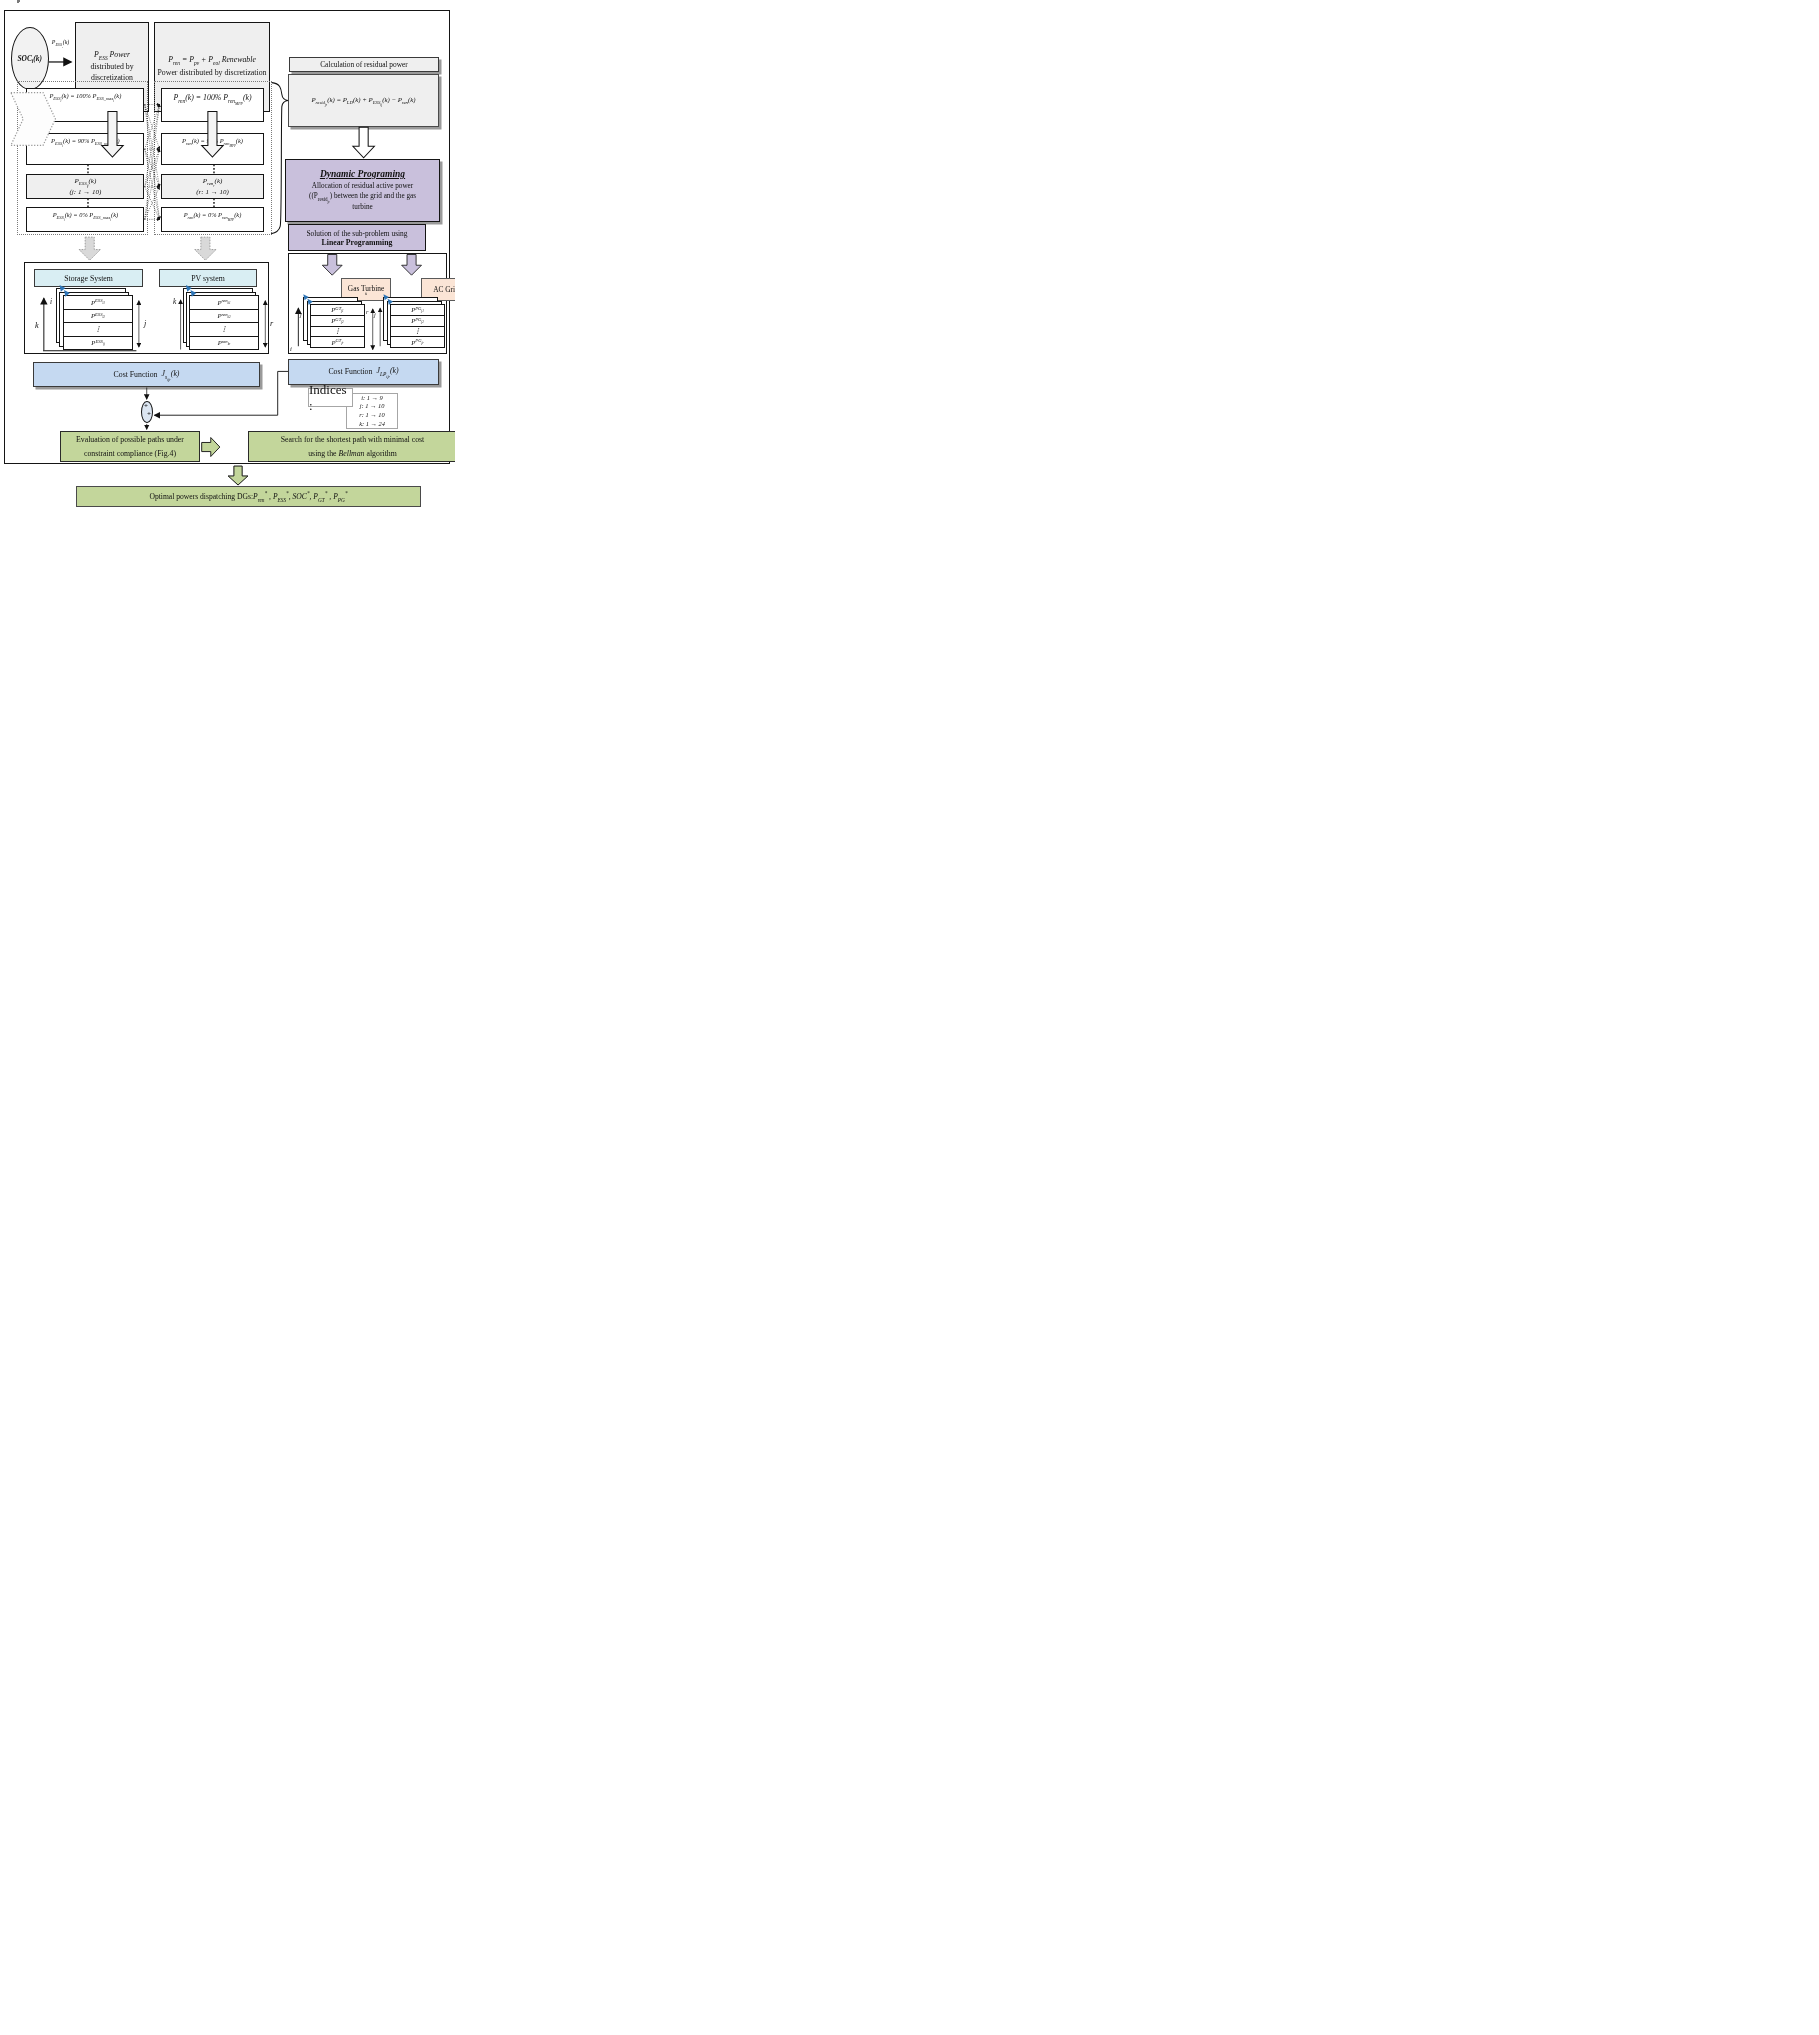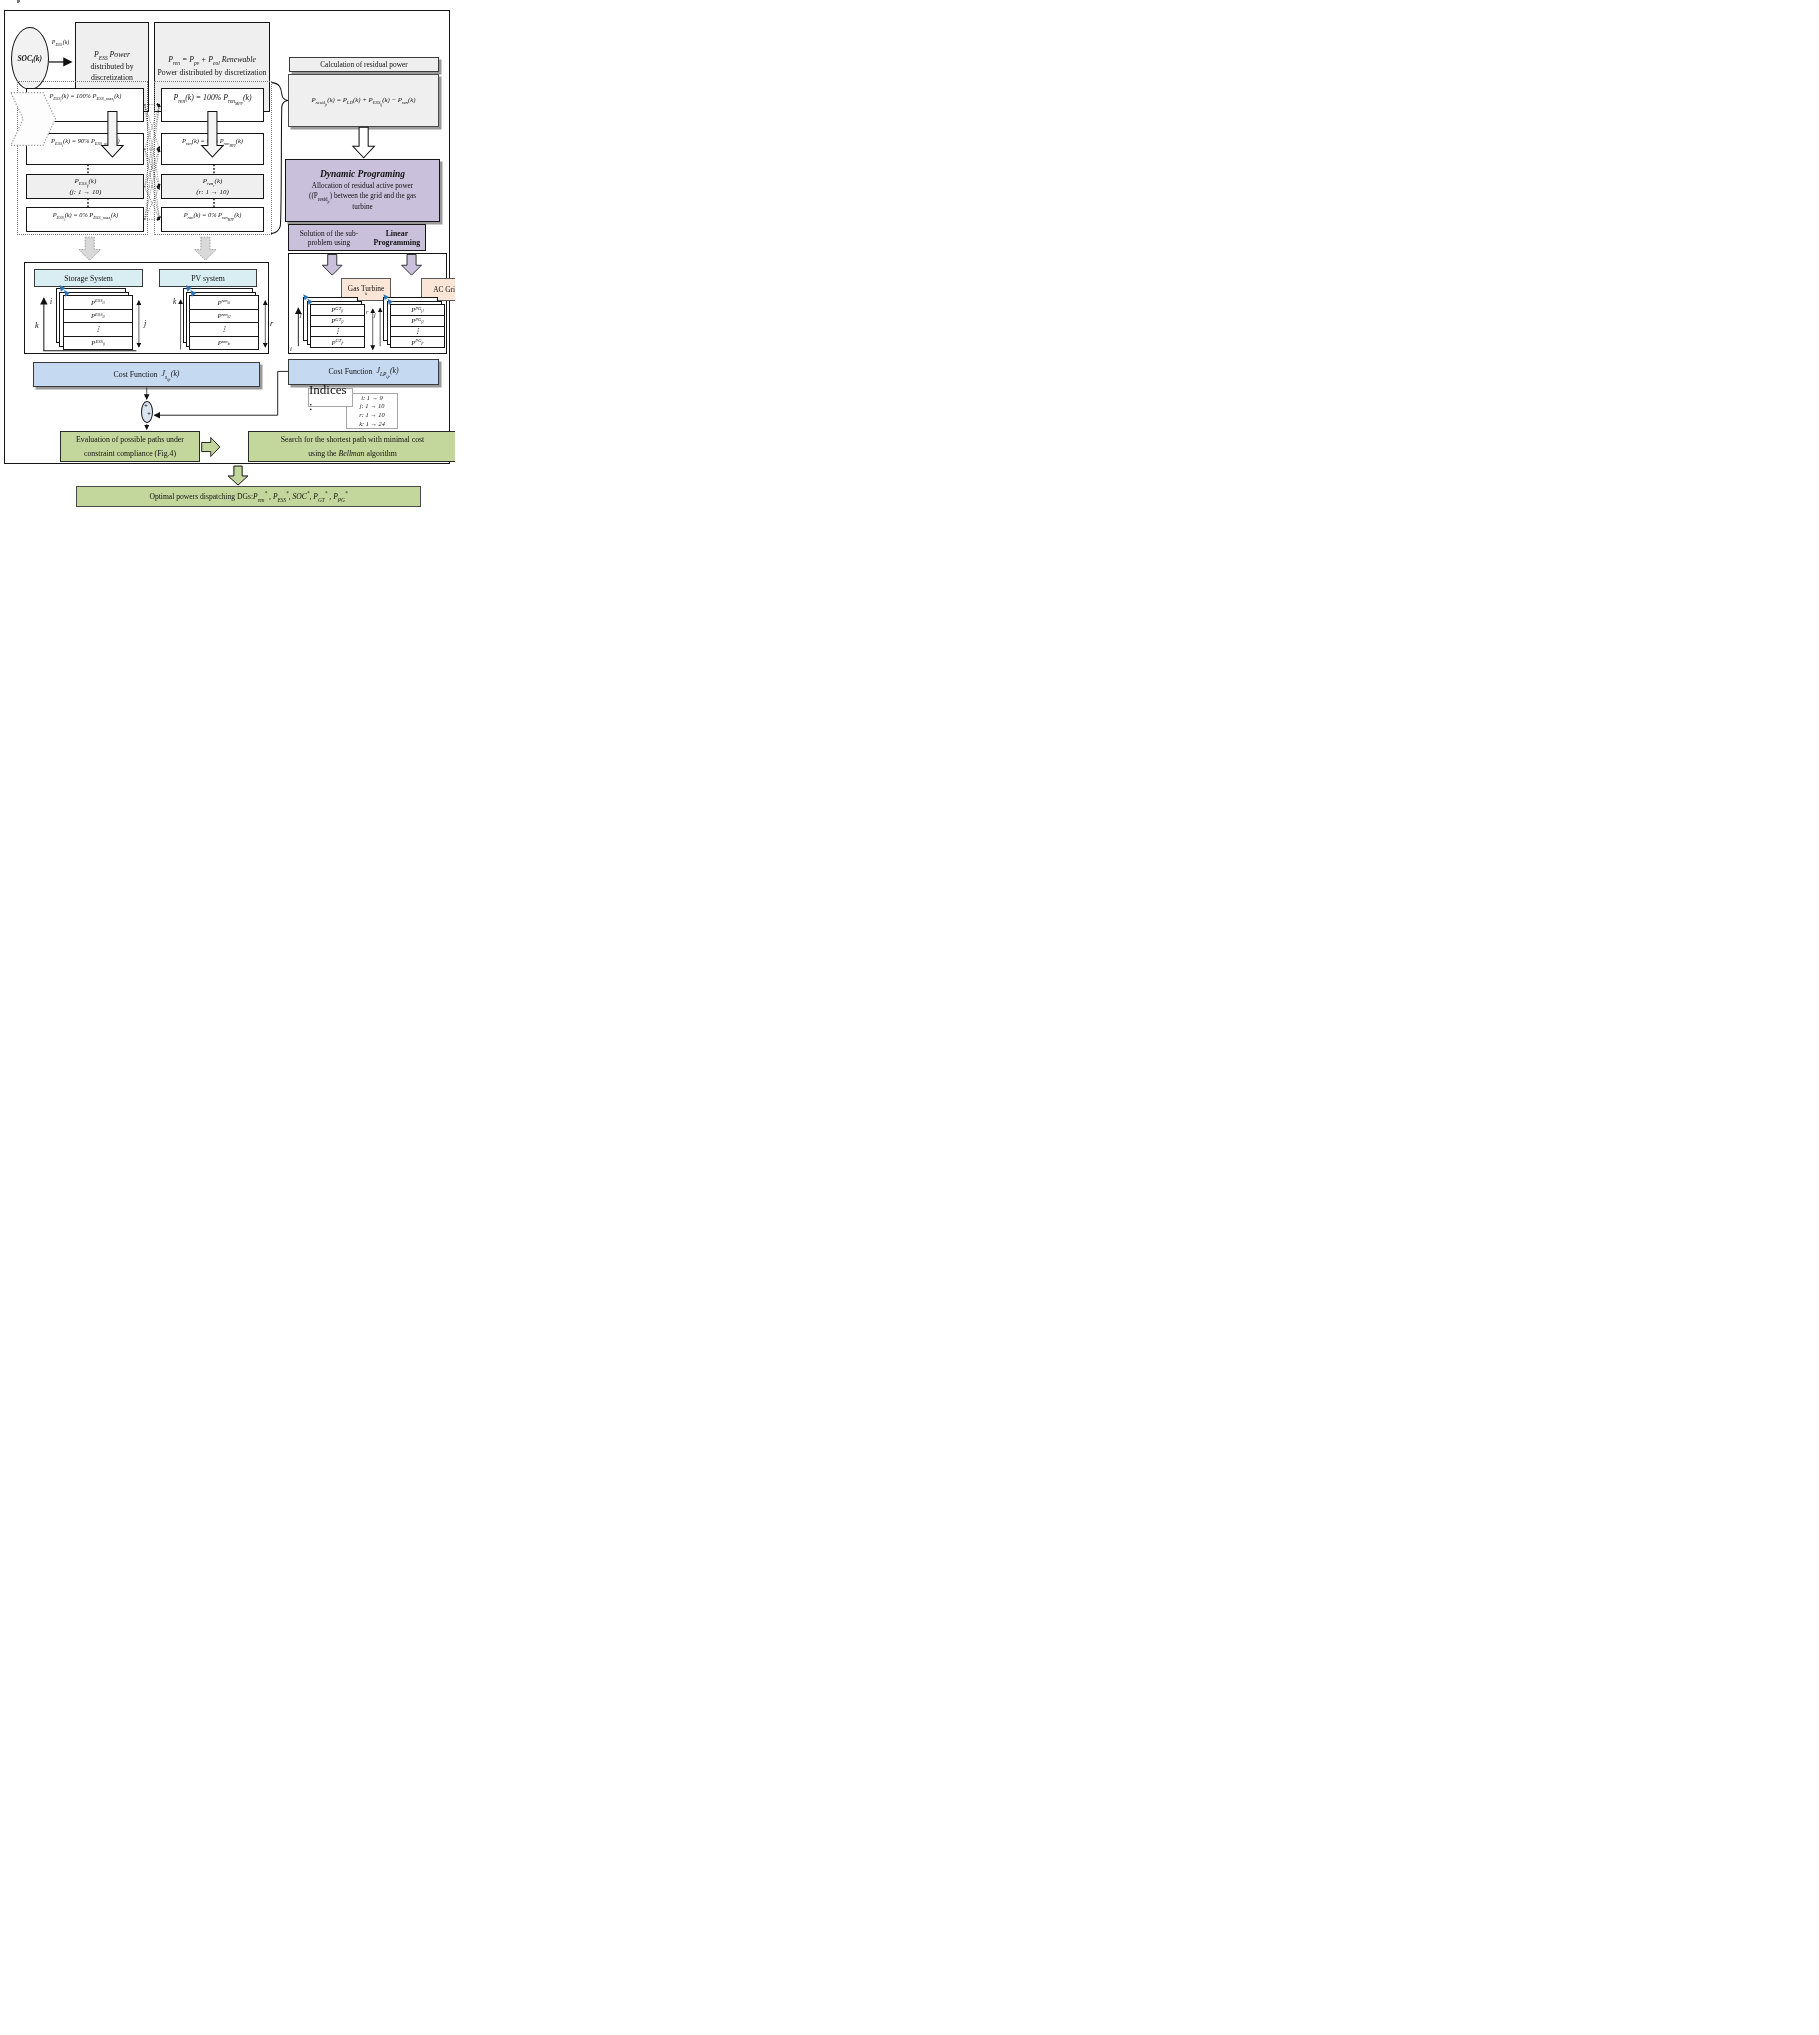--- a/index.html
+++ b/index.html
@@ -104,29 +104,29 @@
 
   <div class="abs box hdr shadow" style="left:289px;top:57px;width:150px;height:15.3px;font-size:7.4px;">
     <span>Calculation of residual power</span>
   </div>
   <div class="abs box graybox shadow" style="left:288px;top:74px;width:151px;height:53px;border:0.8px solid #4a4a4a;font-size:6.8px;">
     <span class="math">P<sub>resid<sub>jr</sub></sub>(k) = P<sub>LD</sub>(k) + P<sub>ESS<sub>ij</sub></sub>(k) − P<sub>ren</sub>(k)</span>
   </div>
 
   <div class="abs purple shadow" style="left:285px;top:159px;width:155px;height:63px;display:flex;flex-direction:column;
               align-items:center;justify-content:center;text-align:center;">
-    <div class="math" style="font-weight:bold;font-size:9.5px;margin-bottom:1.7px;">Dynamic Programing</div>
+    <div class="math" style="font-weight:bold;font-size:9.5px;margin-bottom:1.7px;text-decoration:underline;">Dynamic Programing</div>
     <div style="font-size:7.2px;line-height:1.45;">
       <div>Allocation of residual active power</div>
       <div>((P<sub>resid<sub>jr</sub></sub>) between the grid and the gas</div>
       <div>turbine</div>
     </div>
   </div>
   <div class="abs purple" style="left:288px;top:224px;width:138px;height:27px;border-width:0.8px;display:flex;
-              flex-direction:row;align-items:center;justify-content:center;text-align:center;">
+              flex-direction:column;align-items:center;justify-content:center;text-align:center;">
     <div style="font-size:7.4px;">Solution of the sub-problem using</div>
     <div style="font-size:7.8px;font-weight:bold;">Linear Programming</div>
   </div>
 
   <div class="abs" style="left:288px;top:253px;width:159px;height:101px;border:1.2px solid #151515;background:#fff;"></div>
 
   <div class="abs peach" style="left:307px;top:278px;width:50px;height:23px;display:flex;flex-direction:column;
               align-items:center;justify-content:center;">
     <span style="font-size:7.4px;">Gas Turbine</span>
     <span style="font-size:4.5px;line-height:0.6;">à</span>

